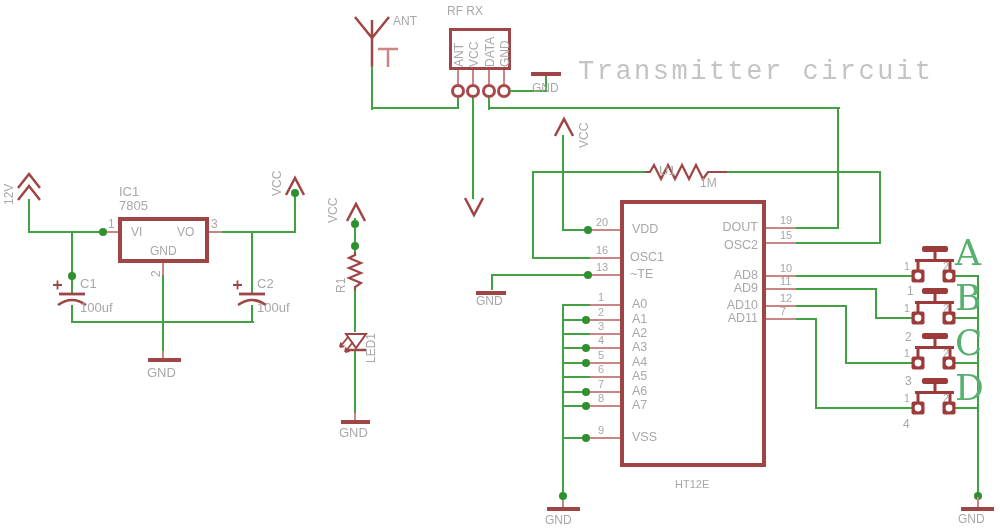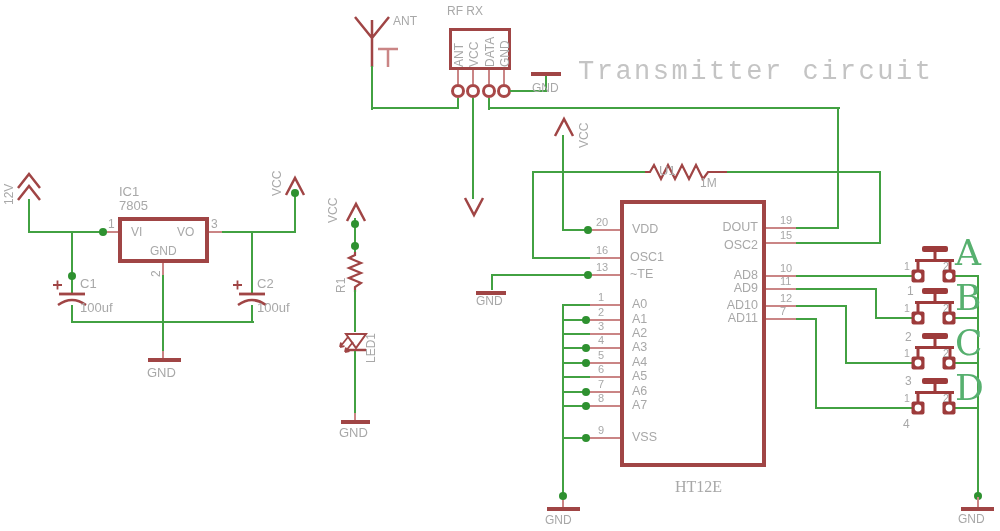--- a/index.html
+++ b/index.html
@@ -6,21 +6,21 @@
   #board{position:relative;width:1000px;height:531px;background:#ffffff;overflow:hidden;
          font-family:"Liberation Sans",sans-serif;}
   .wh{position:absolute;height:2px;background:#42a142;}
   .wv{position:absolute;width:2px;background:#42a142;}
   .sh{position:absolute;height:2px;background:#ca8585;}
   .sv{position:absolute;width:2px;background:#ca8585;}
   .dot{position:absolute;width:8px;height:8px;border-radius:50%;background:#2e9130;}
   .gbar{position:absolute;height:4px;background:#a04545;}
   .lbl{position:absolute;color:#a8a8a8;font-size:13px;line-height:1.05;white-space:nowrap;}
   .s12{font-size:12px;} .s11{font-size:12px;} .s10{font-size:10.5px;} .s95{font-size:9.5px;}
-  .s13{font-size:16px;font-family:Liberation Serif, serif;}
+  .s13{font-size:11px;}
   .rot{position:absolute;color:#a8a8a8;font-size:12px;line-height:1;white-space:nowrap;
        transform:rotate(-90deg);transform-origin:0 0;}
   .box{position:absolute;border:4px solid #a04545;box-sizing:border-box;background:transparent;}
   .padring{position:absolute;width:8px;height:8px;border:3.5px solid #a84848;border-radius:50%;background:#fff;}
   .btnletter{position:absolute;color:#57b06f;font-size:36px;line-height:1;font-family:"DejaVu Serif","Liberation Serif",serif;}
   .pnum{position:absolute;color:#a8a8a8;font-size:11px;line-height:1;}
   .pname{position:absolute;color:#a8a8a8;font-size:12.5px;line-height:1;white-space:nowrap;}
   .pnameR{position:absolute;width:70px;text-align:right;color:#a8a8a8;font-size:12.5px;line-height:1;}
   #title{position:absolute;left:578px;top:57px;color:#c4c4c4;font-size:27px;letter-spacing:2.5px;
          font-family:"Liberation Mono","DejaVu Sans Mono",monospace;text-align:right;}

